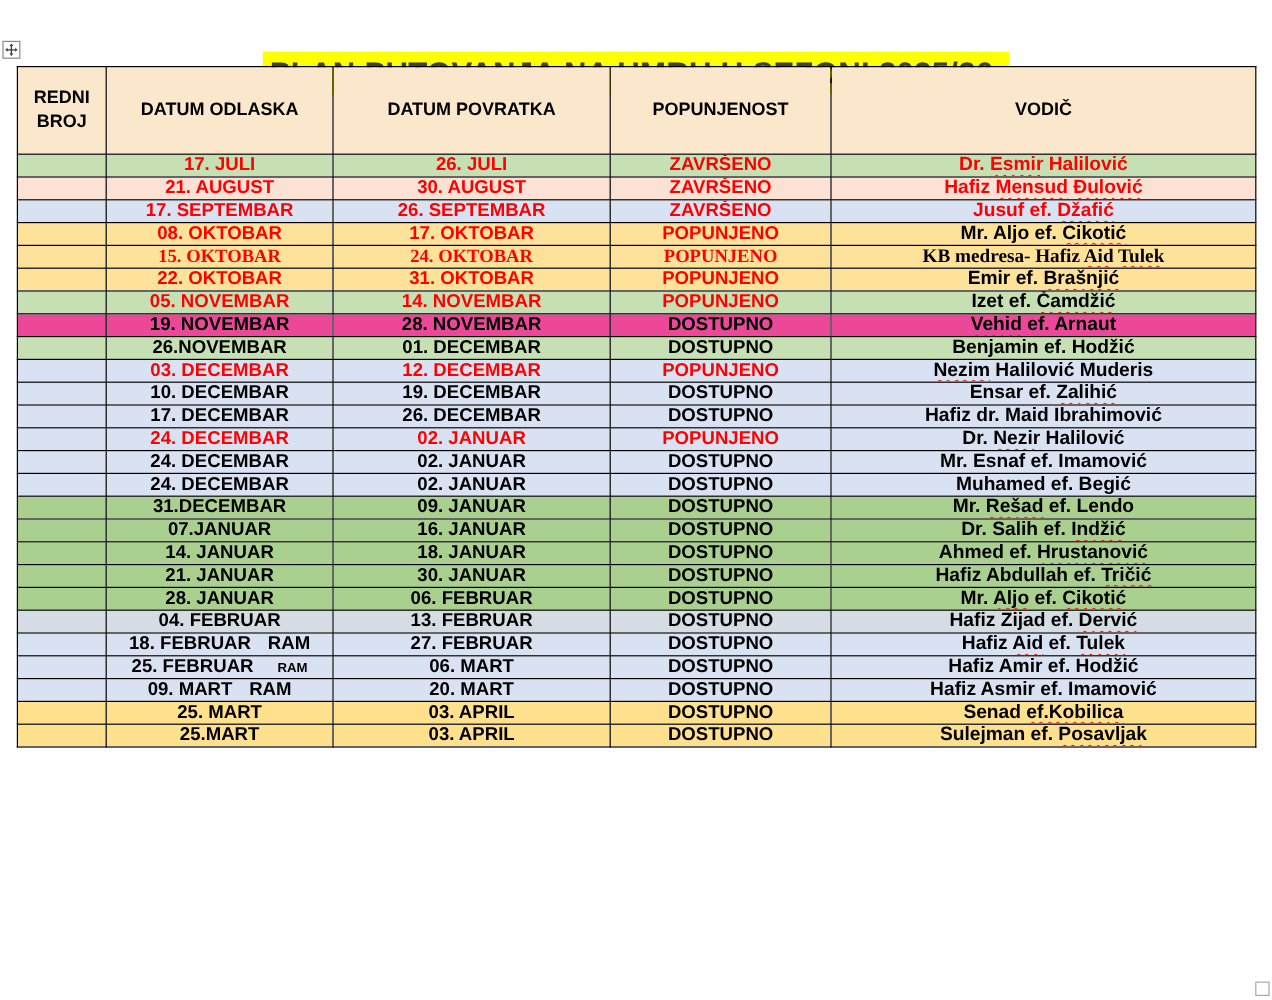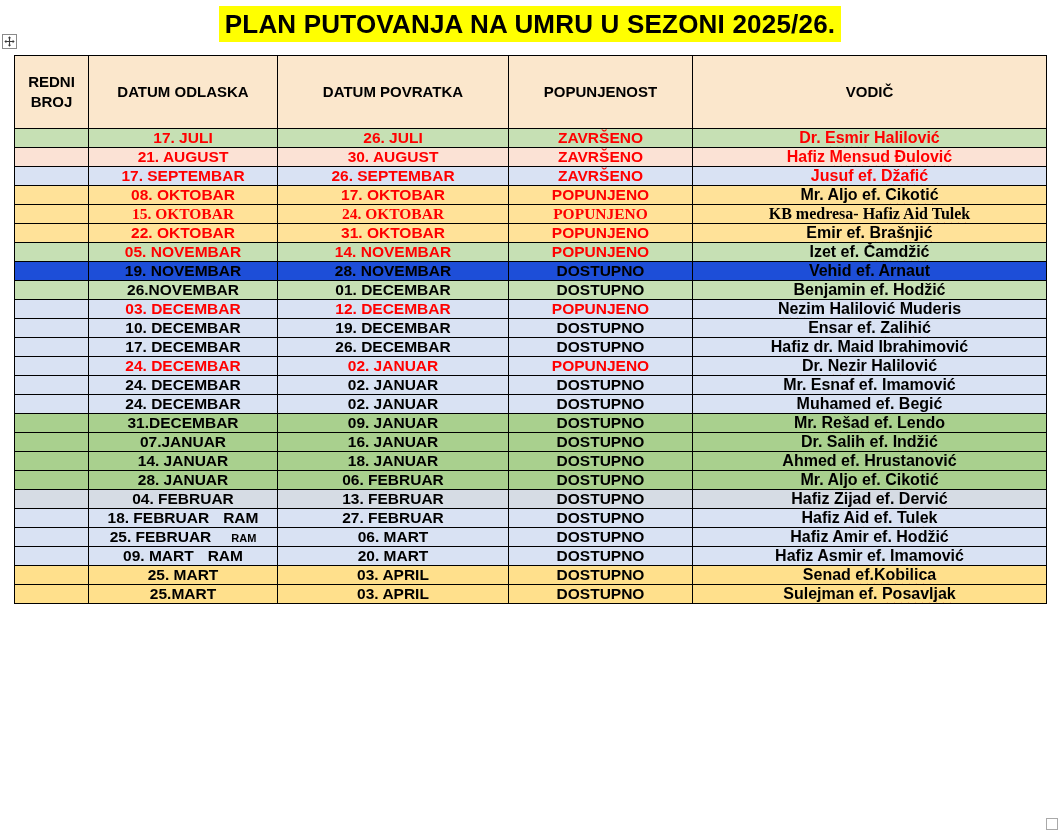--- a/index.html
+++ b/index.html
@@ -12,26 +12,27 @@
     overflow: hidden;
   }
   .title-band {
     position: absolute;
     top: 6px; left: 0; right: 0;
     text-align: center;
   }
   .title-highlight {
     display: inline-block;
     background: #FFFF00;
-    color: #000000;
+    color: #404040;
     font-weight: bold;
     font-size: 26px;
     line-height: 36px;
     padding: 0 6px;
     letter-spacing: 0.2px;
+    margin-top: 37px;
   }
   .move-handle {
     position: absolute;
     top: 34px; left: 2px;
     width: 15px; height: 15px;
     background: #fff;
     border: 1px solid #8a8a8a;
     box-sizing: border-box;
     display: flex; align-items: center; justify-content: center;
     cursor: move;
@@ -161,21 +162,21 @@
           <td class="c-red">POPUNJENO</td>
           <td class="guide c-black"><span>Emir ef. </span><span class="sp">Brašnjić</span></td>
         </tr>
         <tr style="background: rgb(198, 224, 180);">
           <td></td>
           <td class="c-red"><span>05. NOVEMBAR</span></td>
           <td class="c-red">14. NOVEMBAR</td>
           <td class="c-red">POPUNJENO</td>
           <td class="guide c-black"><span>Izet ef. </span><span class="sp">Čamdžić</span></td>
         </tr>
-        <tr style="background: #1d4ed8;">
+        <tr style="background: #ec4899;">
           <td></td>
           <td class="c-black"><span>19. NOVEMBAR</span></td>
           <td class="c-black">28. NOVEMBAR</td>
           <td class="c-black">DOSTUPNO</td>
           <td class="guide c-black"><span class="sp">Vehid</span><span> ef. Arnaut</span></td>
         </tr>
         <tr style="background: rgb(198, 224, 180);">
           <td></td>
           <td class="c-black"><span>26.NOVEMBAR</span></td>
           <td class="c-black">01. DECEMBAR</td>
@@ -240,20 +241,27 @@
         </tr>
         <tr style="background: rgb(169, 208, 142);">
           <td></td>
           <td class="c-black"><span>14. JANUAR</span></td>
           <td class="c-black">18. JANUAR</td>
           <td class="c-black">DOSTUPNO</td>
           <td class="guide c-black"><span>Ahmed ef. </span><span class="sp">Hrustanović</span></td>
         </tr>
         <tr style="background: rgb(169, 208, 142);">
           <td></td>
+          <td class="c-black"><span>21. JANUAR</span></td>
+          <td class="c-black">30. JANUAR</td>
+          <td class="c-black">DOSTUPNO</td>
+          <td class="guide c-black"><span>Hafiz Abdullah ef. </span><span class="sp">Tričić</span></td>
+        </tr>
+        <tr style="background: rgb(169, 208, 142);">
+          <td></td>
           <td class="c-black"><span>28. JANUAR</span></td>
           <td class="c-black">06. FEBRUAR</td>
           <td class="c-black">DOSTUPNO</td>
           <td class="guide c-black"><span>Mr. </span><span class="sp">Aljo</span><span> ef. </span><span class="sp">Cikotić</span></td>
         </tr>
         <tr style="background: rgb(214, 220, 228);">
           <td></td>
           <td class="c-black"><span>04. FEBRUAR</span></td>
           <td class="c-black">13. FEBRUAR</td>
           <td class="c-black">DOSTUPNO</td>

